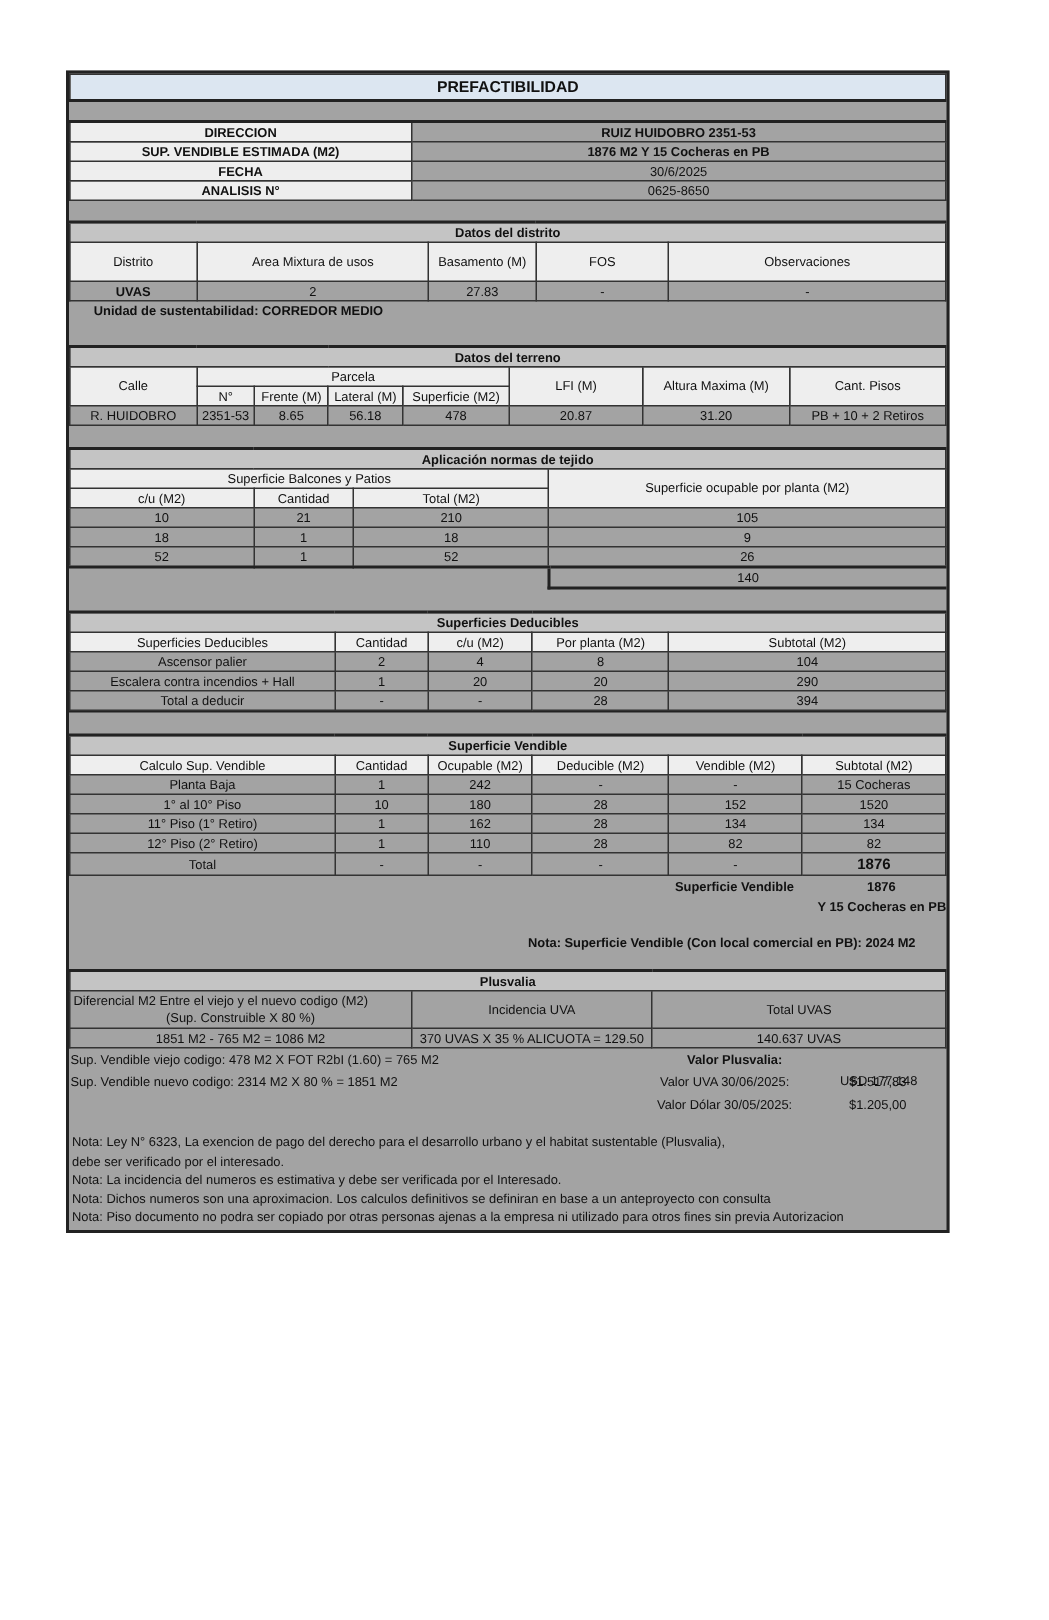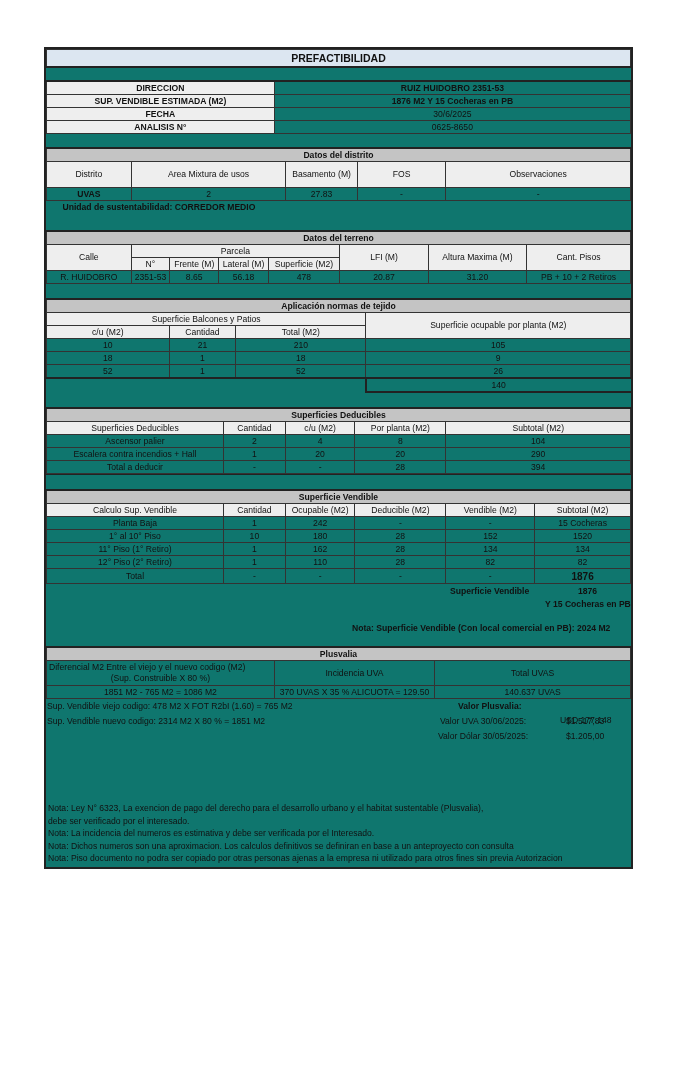--- a/index.html
+++ b/index.html
@@ -1,28 +1,28 @@
 <!DOCTYPE html>
 <html><head>
 <meta charset="utf-8">
 <style>
   html, body { margin:0; padding:0; background:#ffffff; }
   body { width:699px; height:1080px; position:relative; font-family:"Liberation Sans", sans-serif; color:#111; }
-  .sheet { position:absolute; left:44px; top:47px; width:589px; border:2px solid #222; box-sizing:border-box; background:#0f766e; }
+  .sheet { position:absolute; left:44px; top:47px; width:589px; border:2px solid #222; box-sizing:border-box; background:#a3a3a3; }
   table { border-collapse:collapse; width:100%; table-layout:fixed; font-size:8.6px; }
   td { border:1px solid #333; text-align:center; padding:0 2px; height:12px; line-height:11px; white-space:nowrap; overflow:hidden; }
   .title td { background:#dce6f1; font-weight:bold; font-size:10.5px; height:16px; border-bottom:2px solid #222; }
   .sec td { background:#c4c4c4; font-weight:bold; height:12px; border-top:2px solid #222; }
   .hdr td, td.hdr { background:#eeeeee; }
   .bold { font-weight:bold; }
   .spacer { height:12px; border-left:none; border-right:none; }
   .left { text-align:left; }
   .gap { height:13px; }
   .big { font-size:10px; font-weight:bold; }
-  .notes { font-size:8.6px; line-height:12.6px; padding:6px 2px 2px 2px;margin-top:47px; }
+  .notes { font-size:8.6px; line-height:12.6px; padding:6px 2px 2px 2px; }
   .notes div { white-space:nowrap; }
   .plus-info { position:relative; height:50px; font-size:8.6px; }
   .plus-info span { position:absolute; white-space:nowrap; }
 </style>
 </head>
 <body>
 
 <div class="sheet">
 
   <table>

